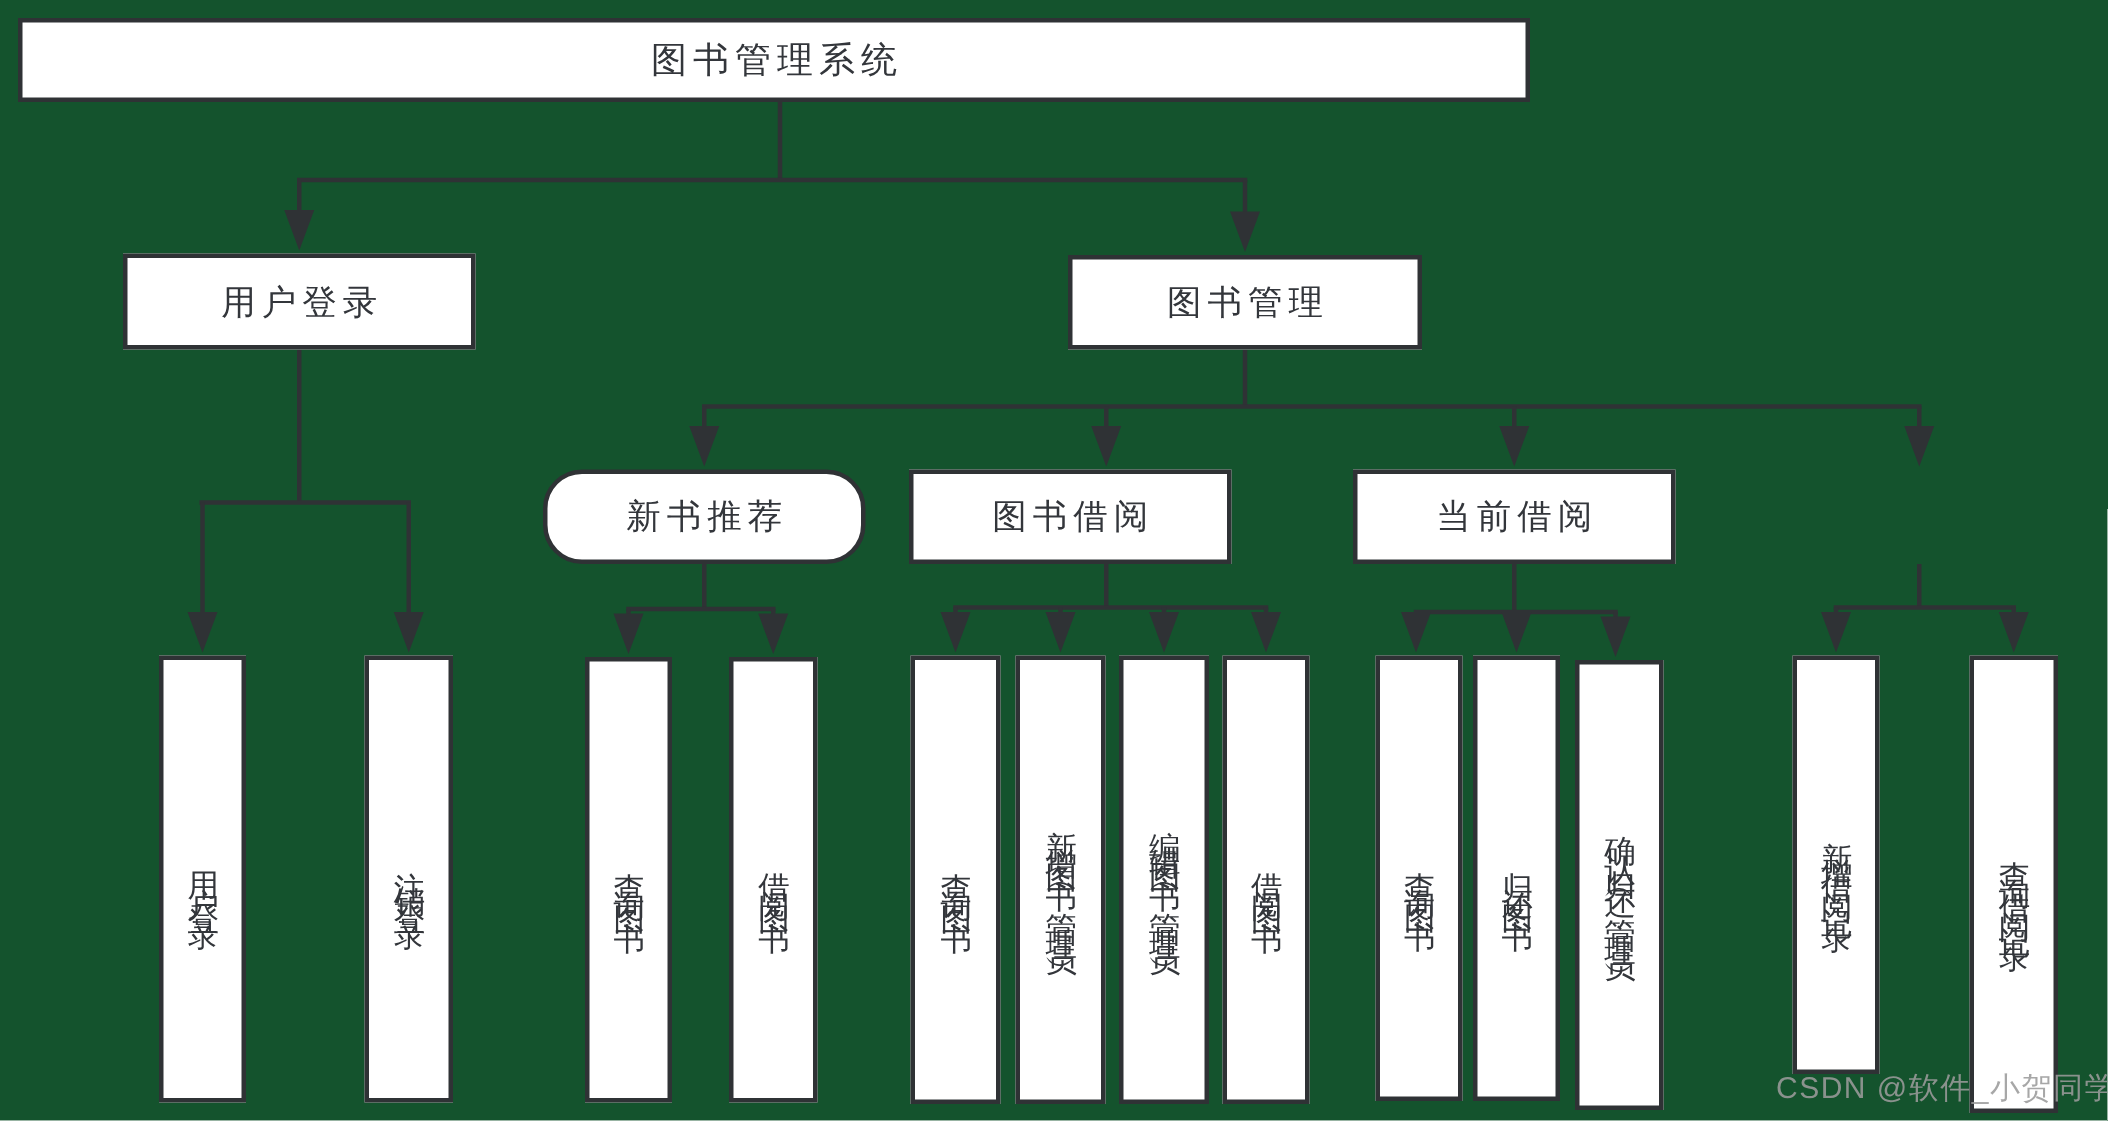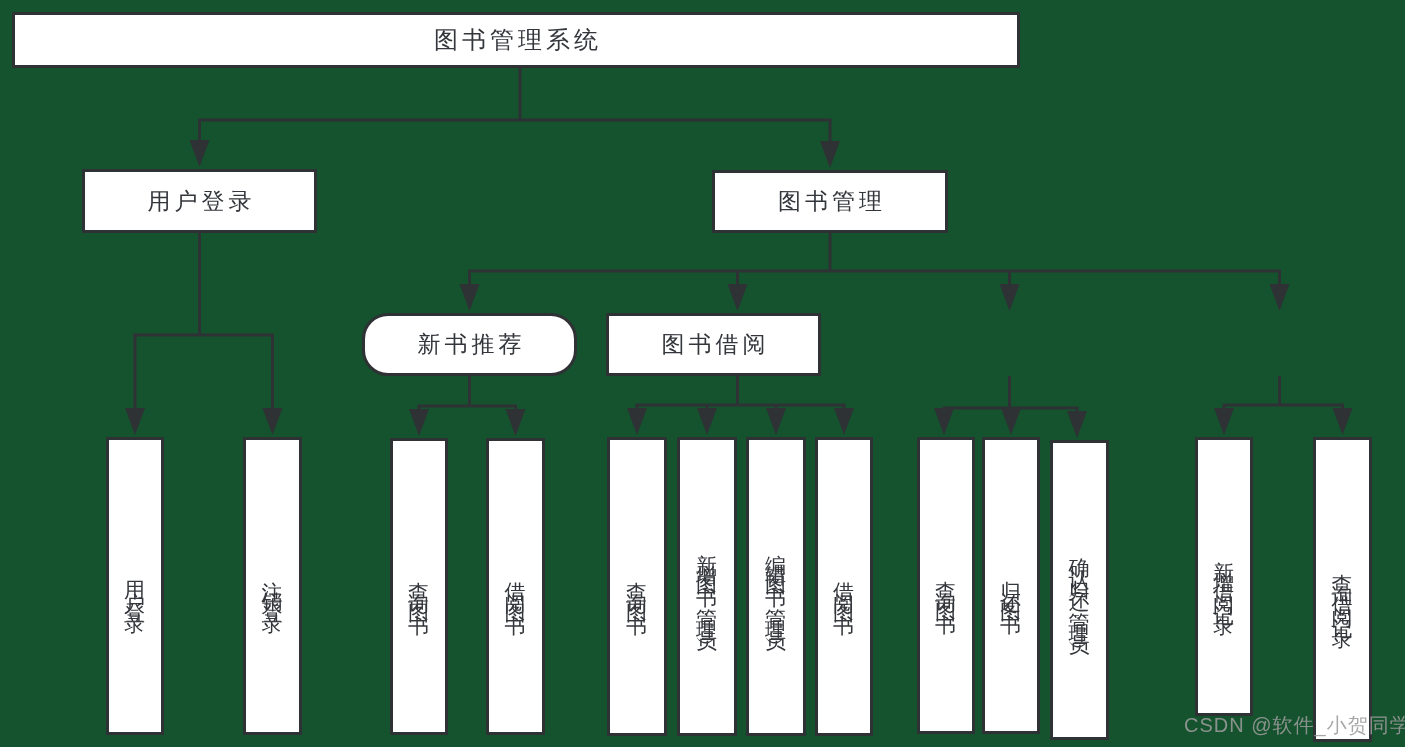--- a/index.html
+++ b/index.html
@@ -131,20 +131,23 @@
   <div class="box" style="left:712px; top:170px; width:236px; height:63px;text-align:right;">
     <span class="h-label">图书管理</span>
   </div>
 
   <div class="box" style="left:362px; top:313px; width:215px; height:63px;border-radius:26px;">
     <span class="h-label">新书推荐</span>
   </div>
   <div class="box" style="left:606px; top:313px; width:215px; height:63px;">
     <span class="h-label">图书借阅</span>
   </div>
+  <div class="box" style="left:902px; top:313px; width:215px; height:63px;">
+    <span class="h-label">当前借阅</span>
+  </div>
 
   <div class="box" style="left:106px; top:437px; width:58px; height:298px;">
     <span class="v-label">用户登录</span>
   </div>
   <div class="box" style="left:243px; top:437px; width:59px; height:298px;">
     <span class="v-label">注销登录</span>
   </div>
 
   <div class="box" style="left:390px; top:438px; width:58px; height:297px;">
     <span class="v-label">查询图书</span>

